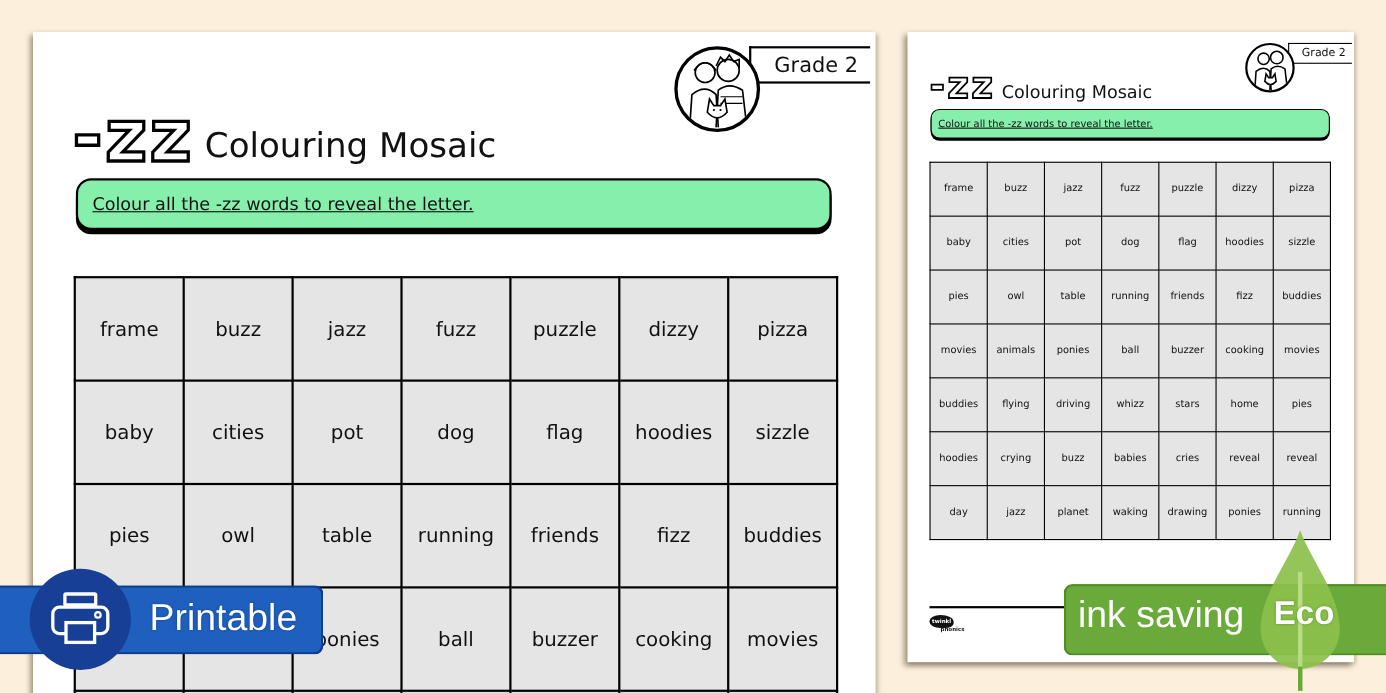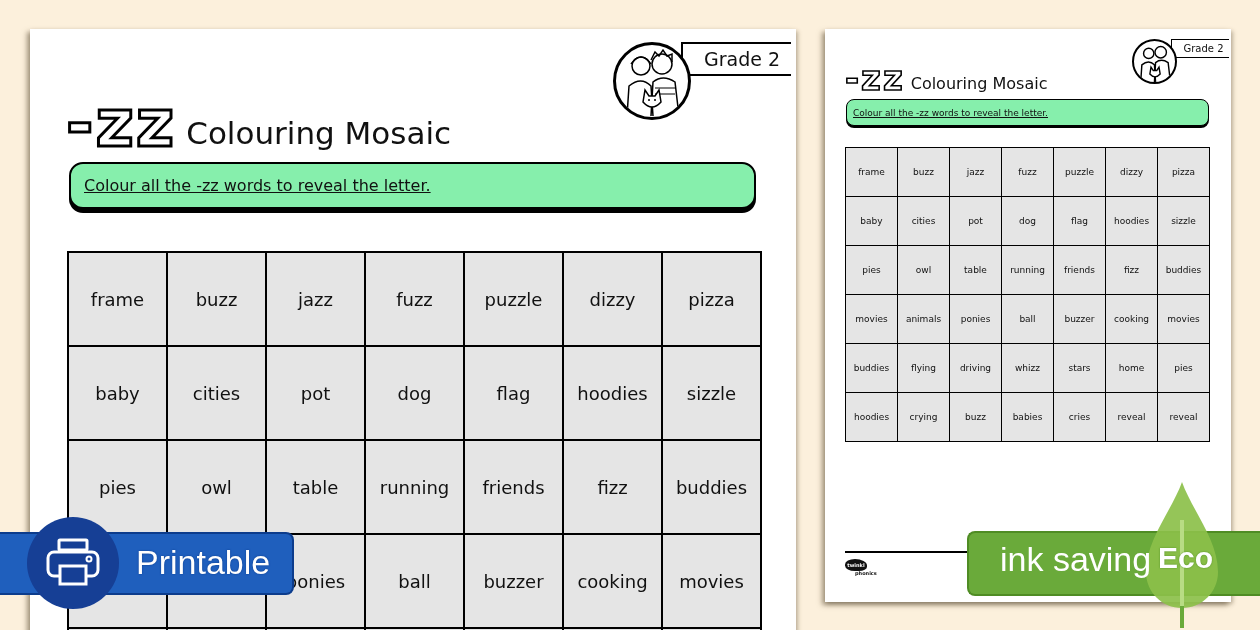--- a/index.html
+++ b/index.html
@@ -118,21 +118,21 @@
     .eco-banner {
       position: absolute; left: 967px; top: 531px; width: 293px; height: 65px;
       background: #6aaa3a;
       border: 2px solid #4f8c24;
       border-right: none;
       border-radius: 8px 0 0 8px;
     }
     .eco-label {
       position: absolute; left: 980px; top: 540px;
       color: #fff; font-family: "Liberation Sans", sans-serif;
-      font-size: 34px; z-index: 5; margin-left: 20px;
+      font-size: 34px; z-index: 5;
     }
     .leaf { position: absolute; left: 1142px; top: 480px; width: 80px; height: 150px; z-index: 4; }
     .eco-word {
       position: absolute; left: 1158px; top: 541px;
       color: #fff; font-family: "Liberation Sans", sans-serif; font-weight: bold;
       font-size: 30px; z-index: 6;
       text-shadow: 0 0 2px #4f8c24;
     }
   </style>
 </head>
@@ -289,20 +289,29 @@
       </tr>
       <tr>
         <td>hoodies</td>
         <td>crying</td>
         <td>buzz</td>
         <td>babies</td>
         <td>cries</td>
         <td>reveal</td>
         <td>reveal</td>
       </tr>
+      <tr>
+        <td>day</td>
+        <td>jazz</td>
+        <td>planet</td>
+        <td>waking</td>
+        <td>drawing</td>
+        <td>ponies</td>
+        <td>running</td>
+      </tr>
     </tbody>
   </table>
 
   <div class="footer-line"></div>
   <div class="logo">
     <div class="logo-blob">twinkl</div>
     <div class="logo-sub">phonics</div>
   </div>
 </div>
 

